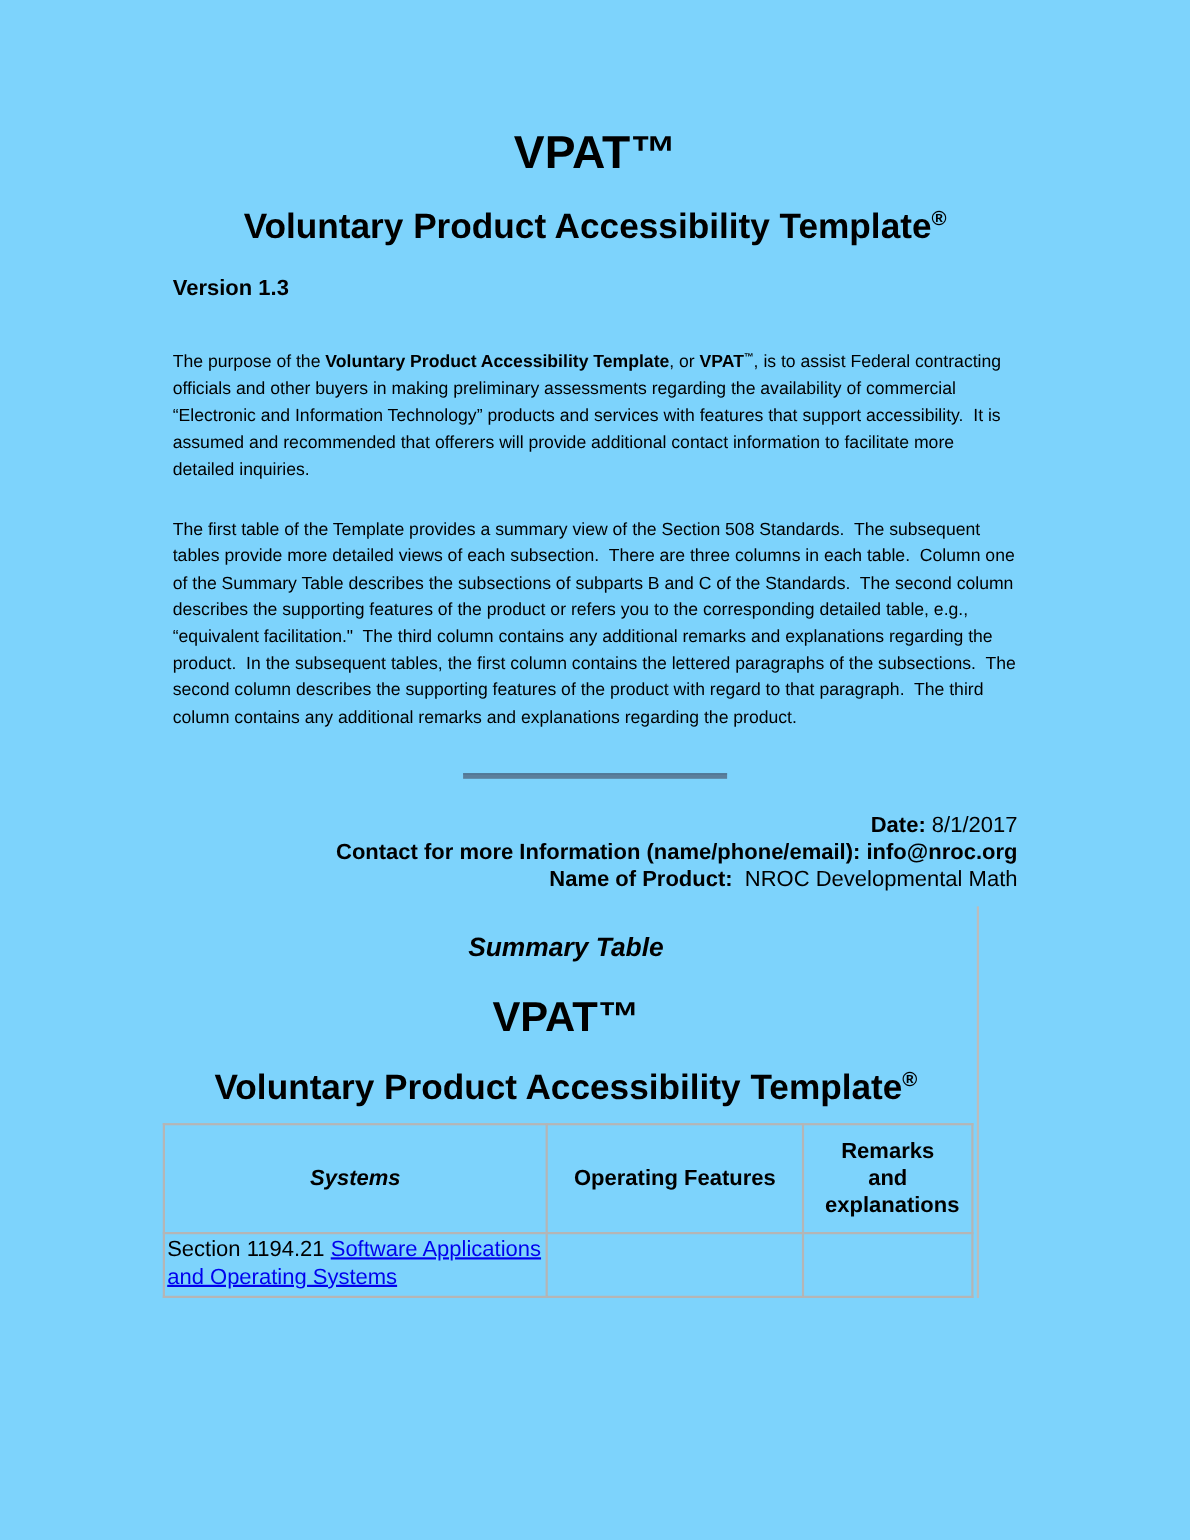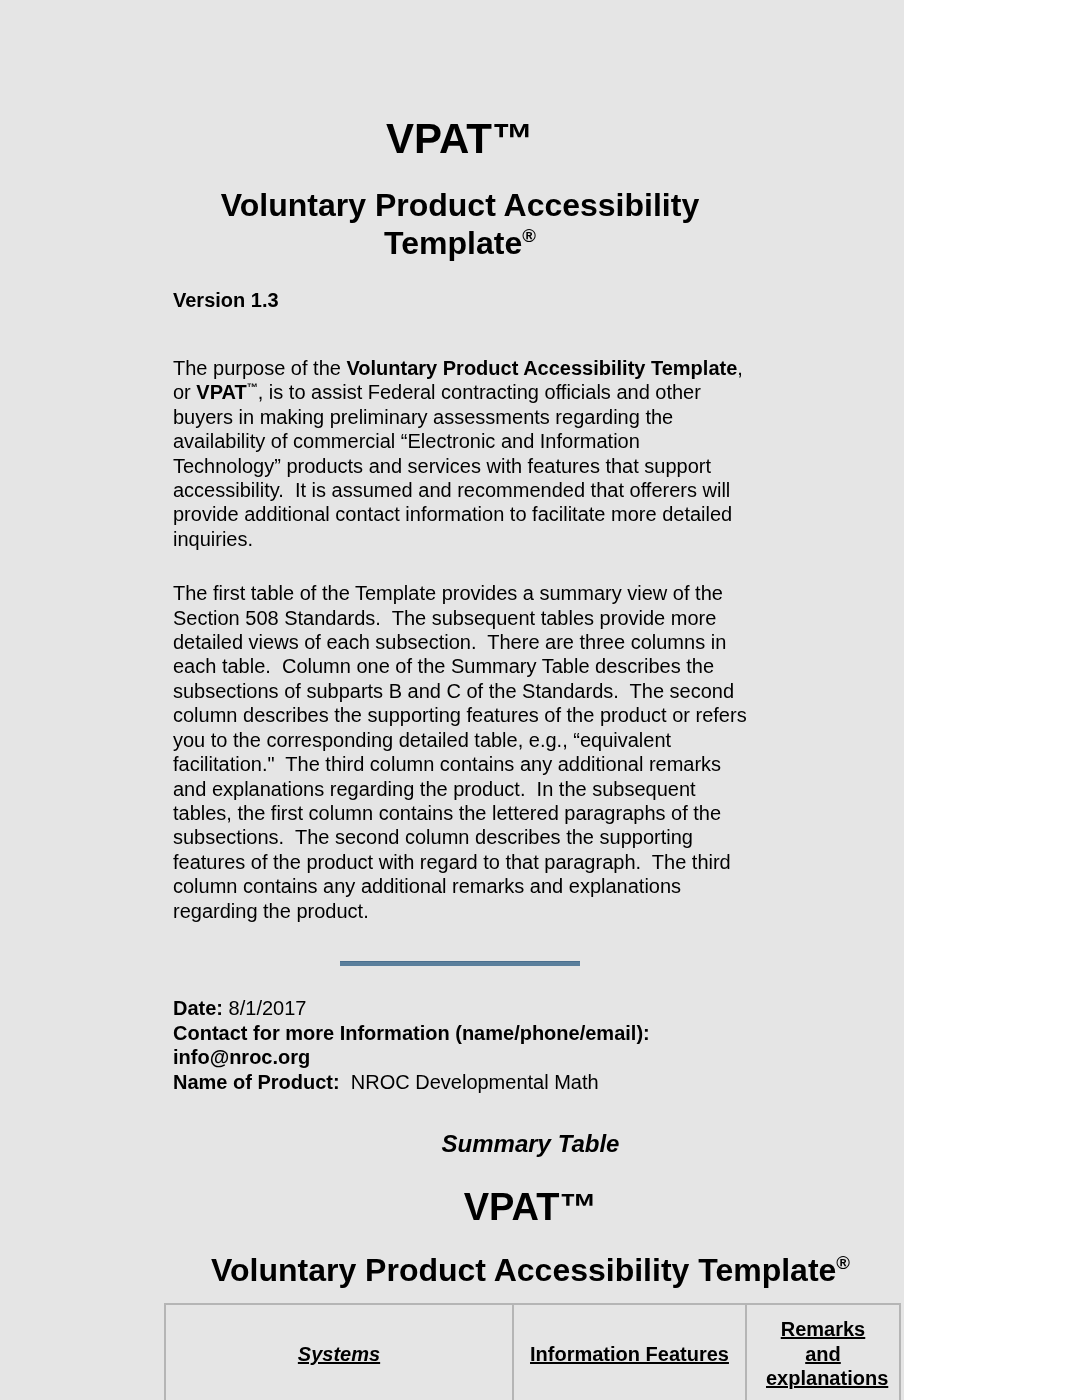--- a/index.html
+++ b/index.html
@@ -1,50 +1,50 @@
 <!DOCTYPE html>
 <html><head>
 <meta charset="utf-8">
 <style>
   * { box-sizing: border-box; }
   html, body { margin: 0; padding: 0; background: #ffffff; }
   .page {
-    width: 904px; height: 1400px; background: #e5e5e5; color: #000000;
+    width: 1082px; height: 1400px; background: #7dd3fc; color: #000000;
     font-family: "Liberation Sans", "DejaVu Sans", sans-serif;
-    overflow: hidden; position: relative; padding-left: 16px;
+    overflow: hidden; position: relative;
   }
   .content { padding: 0 157px; }
 
   .doc-title {
     margin: 0; padding-top: 114px; text-align: center;
     font-size: 42px; line-height: 50px; font-weight: bold;
   }
   .doc-subtitle {
     margin: 22px 0 0; text-align: center;
     font-size: 32px; line-height: 38px; font-weight: bold;
   }
   sup.reg { font-size: 58%; line-height: 0; vertical-align: super; }
   .doc-version {
     margin: 26px 0 0; text-align: left;
     font-size: 20px; line-height: 24px; font-weight: bold;
   }
 
   p.body {
-    margin: 44px 0 0; font-size: 20px; line-height: 24.4px;
+    margin: 44px 0 0; font-size: 16px; line-height: 24.4px;
     white-space: pre-wrap;
   }
   p.body.second { margin-top: 30px; }
   sup.tm { font-size: 55%; line-height: 0; vertical-align: super; }
 
   .rule {
     width: 240px; height: 5px; margin: 38px auto 0;
     background: #5b7f9c; border-top: 1px solid #4a6f8e;
   }
 
-  .info { margin-top: 30px; font-size: 20px; line-height: 24.6px; }
+  .info { margin-top: 30px; font-size: 20px; line-height: 24.6px; text-align: right; }
   .info div { white-space: pre-wrap; }
 
   .summary-wrap {
     width: 742px; margin: 12px 0 0 -9px; padding-right: 7px;
     border-right: 2px solid #bcbcbc;
   }
   .sum-title {
     padding-top: 20px; text-align: center;
     font-size: 24px; line-height: 35px; font-weight: bold; font-style: italic;
   }
@@ -54,21 +54,21 @@
   }
   .sum-sub {
     margin-top: 22px; text-align: center;
     font-size: 32px; line-height: 38px; font-weight: bold;
   }
 
   table.summary {
     margin-top: 14px; border-collapse: collapse; table-layout: fixed;
     width: 735px; font-size: 20px;
   }
-  table.summary th, table.summary td { border: 2px solid #b5b5b5; text-decoration: underline; }
+  table.summary th, table.summary td { border: 2px solid #b5b5b5; }
   table.summary th {
     font-weight: bold; text-align: center; vertical-align: middle;
     padding: 12px 4px; line-height: 24.4px;
   }
   th.crit { font-style: italic; }
   .narrow { width: 114px; margin: 0 auto; }
   table.summary td {
     vertical-align: top; padding: 2px 2px 5px; line-height: 24.4px;
   }
   a.criteria-link { color: #0000ee; text-decoration: underline; cursor: pointer; }
@@ -104,21 +104,21 @@
 
       <table class="summary">
         <colgroup>
           <col style="width:348px">
           <col style="width:233px">
           <col style="width:154px">
         </colgroup>
         <tbody>
           <tr>
             <th class="crit">Systems</th>
-            <th>Information Features</th>
+            <th>Operating Features</th>
             <th>
               <div class="narrow">Remarks and explanations</div>
             </th>
           </tr>
           <tr>
             <td><span>Section 1194.21 </span><a class="criteria-link">Software Applications and Operating Systems</a></td>
             <td></td>
             <td></td>
           </tr>
         </tbody>

